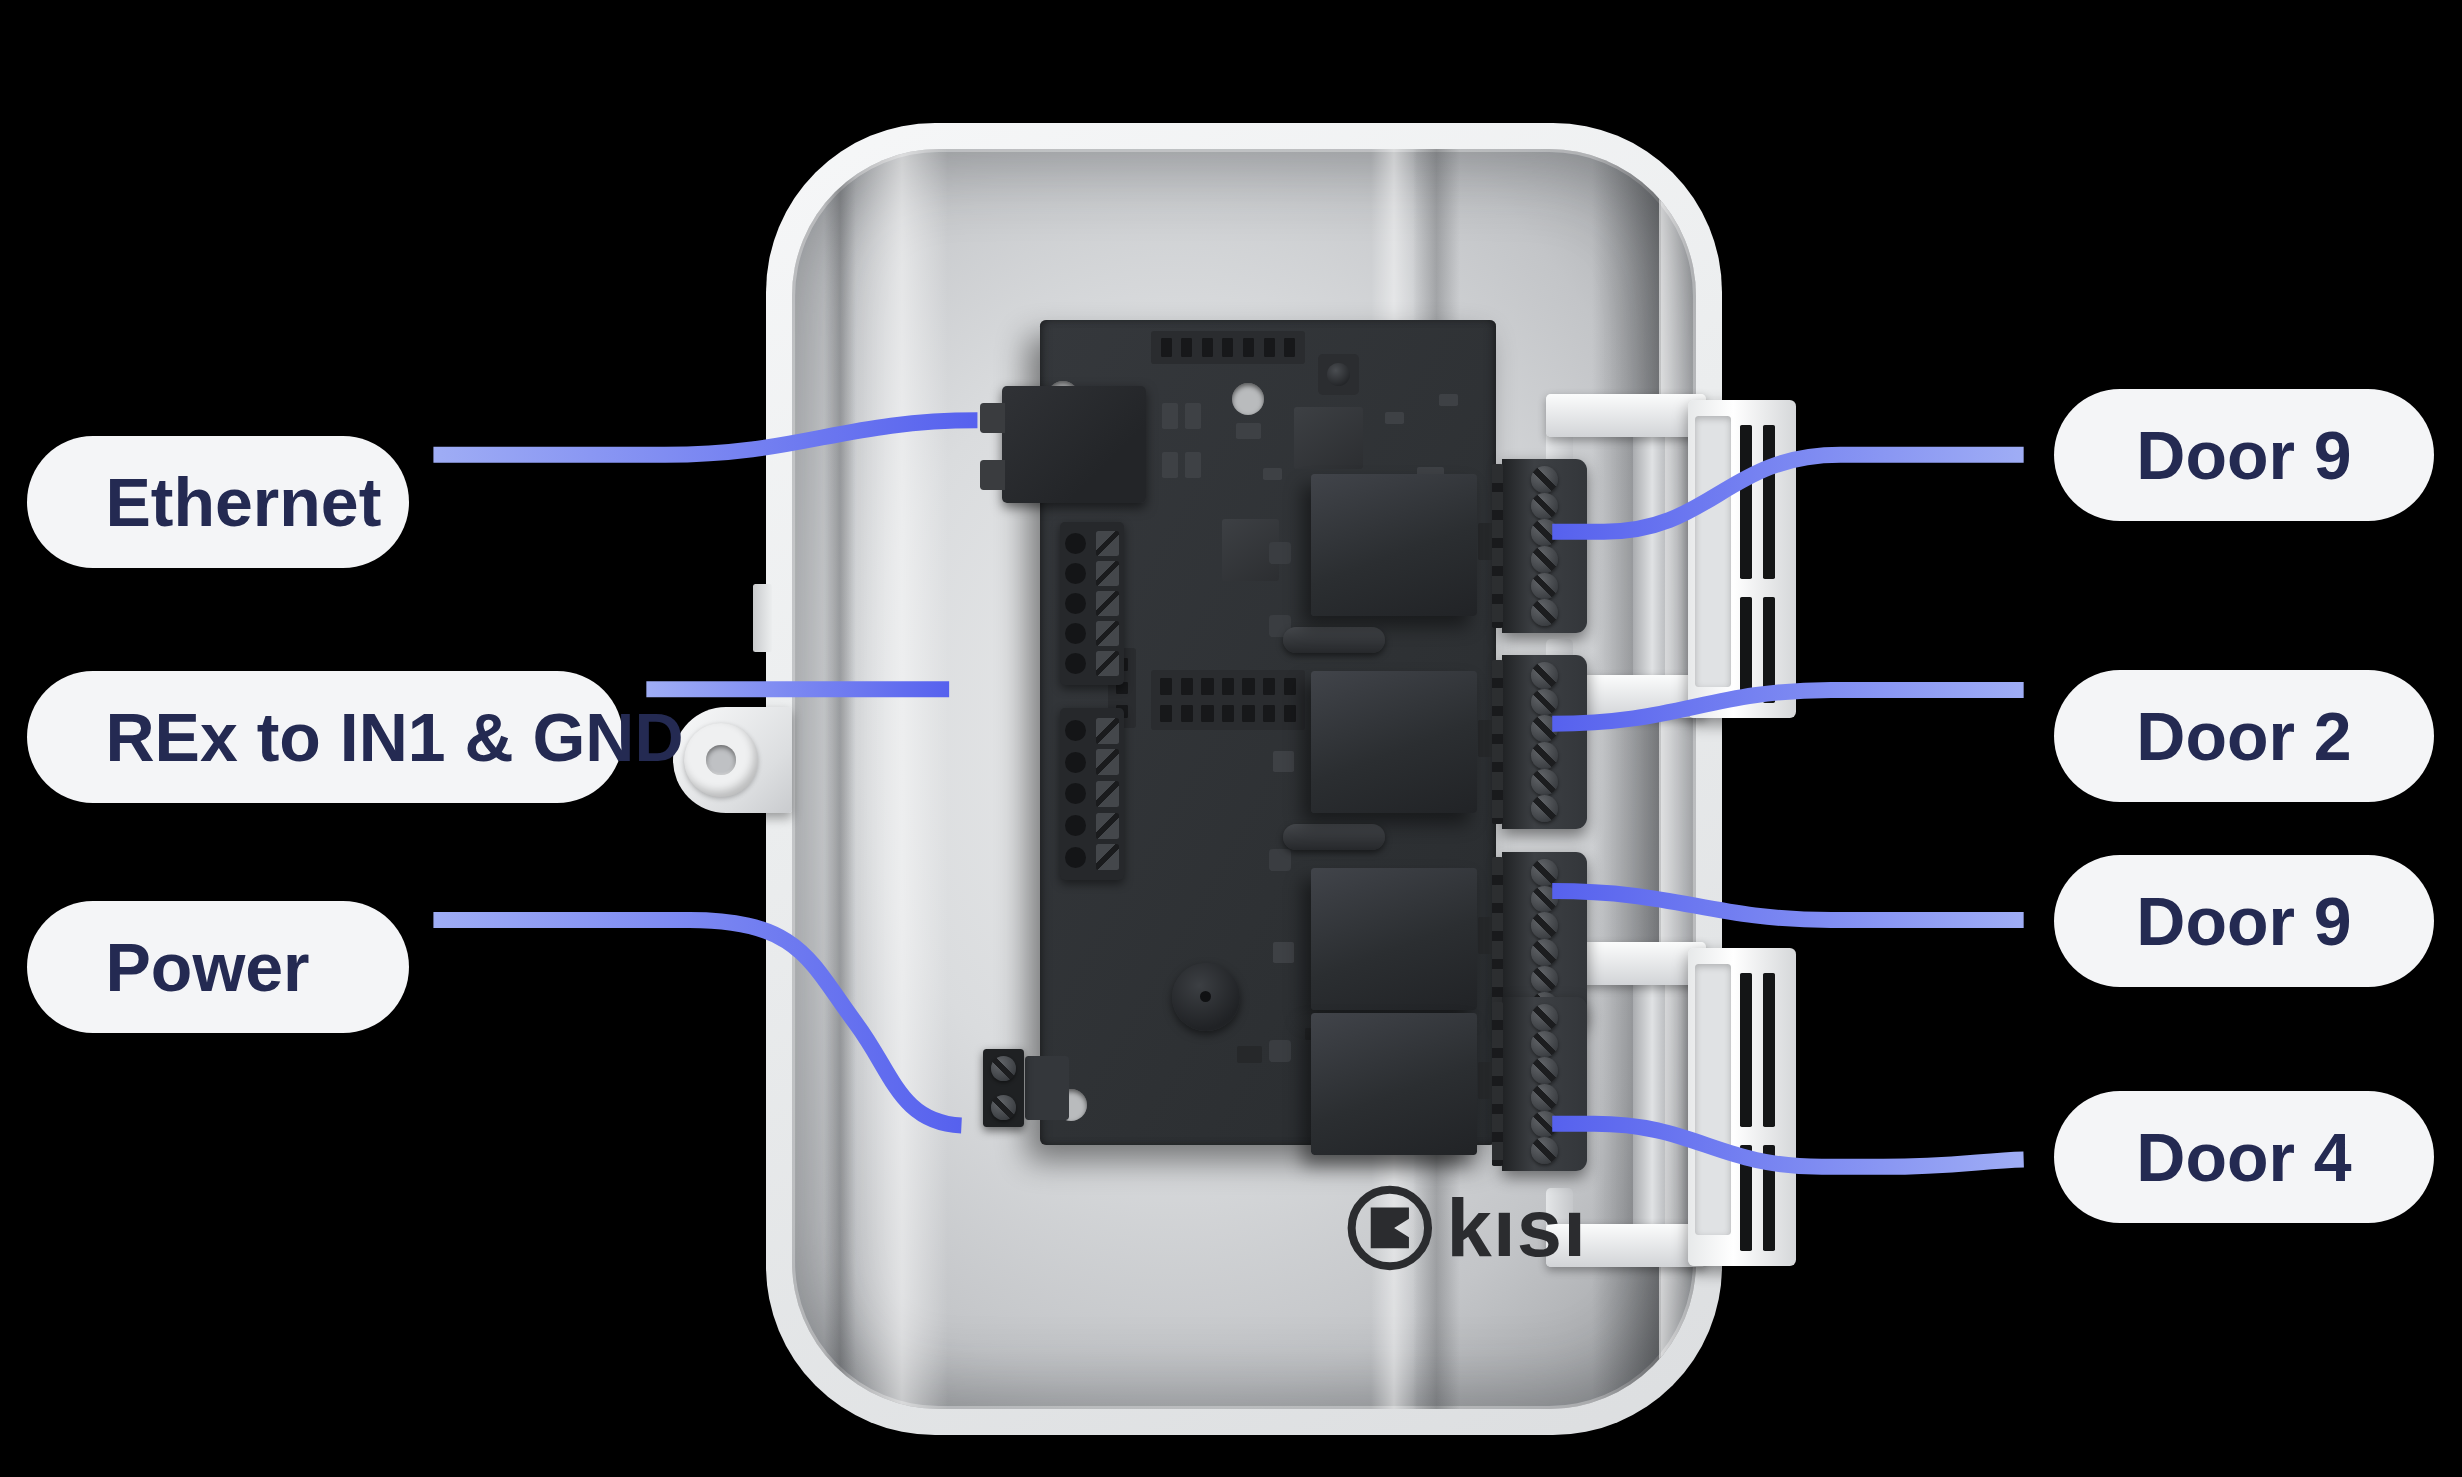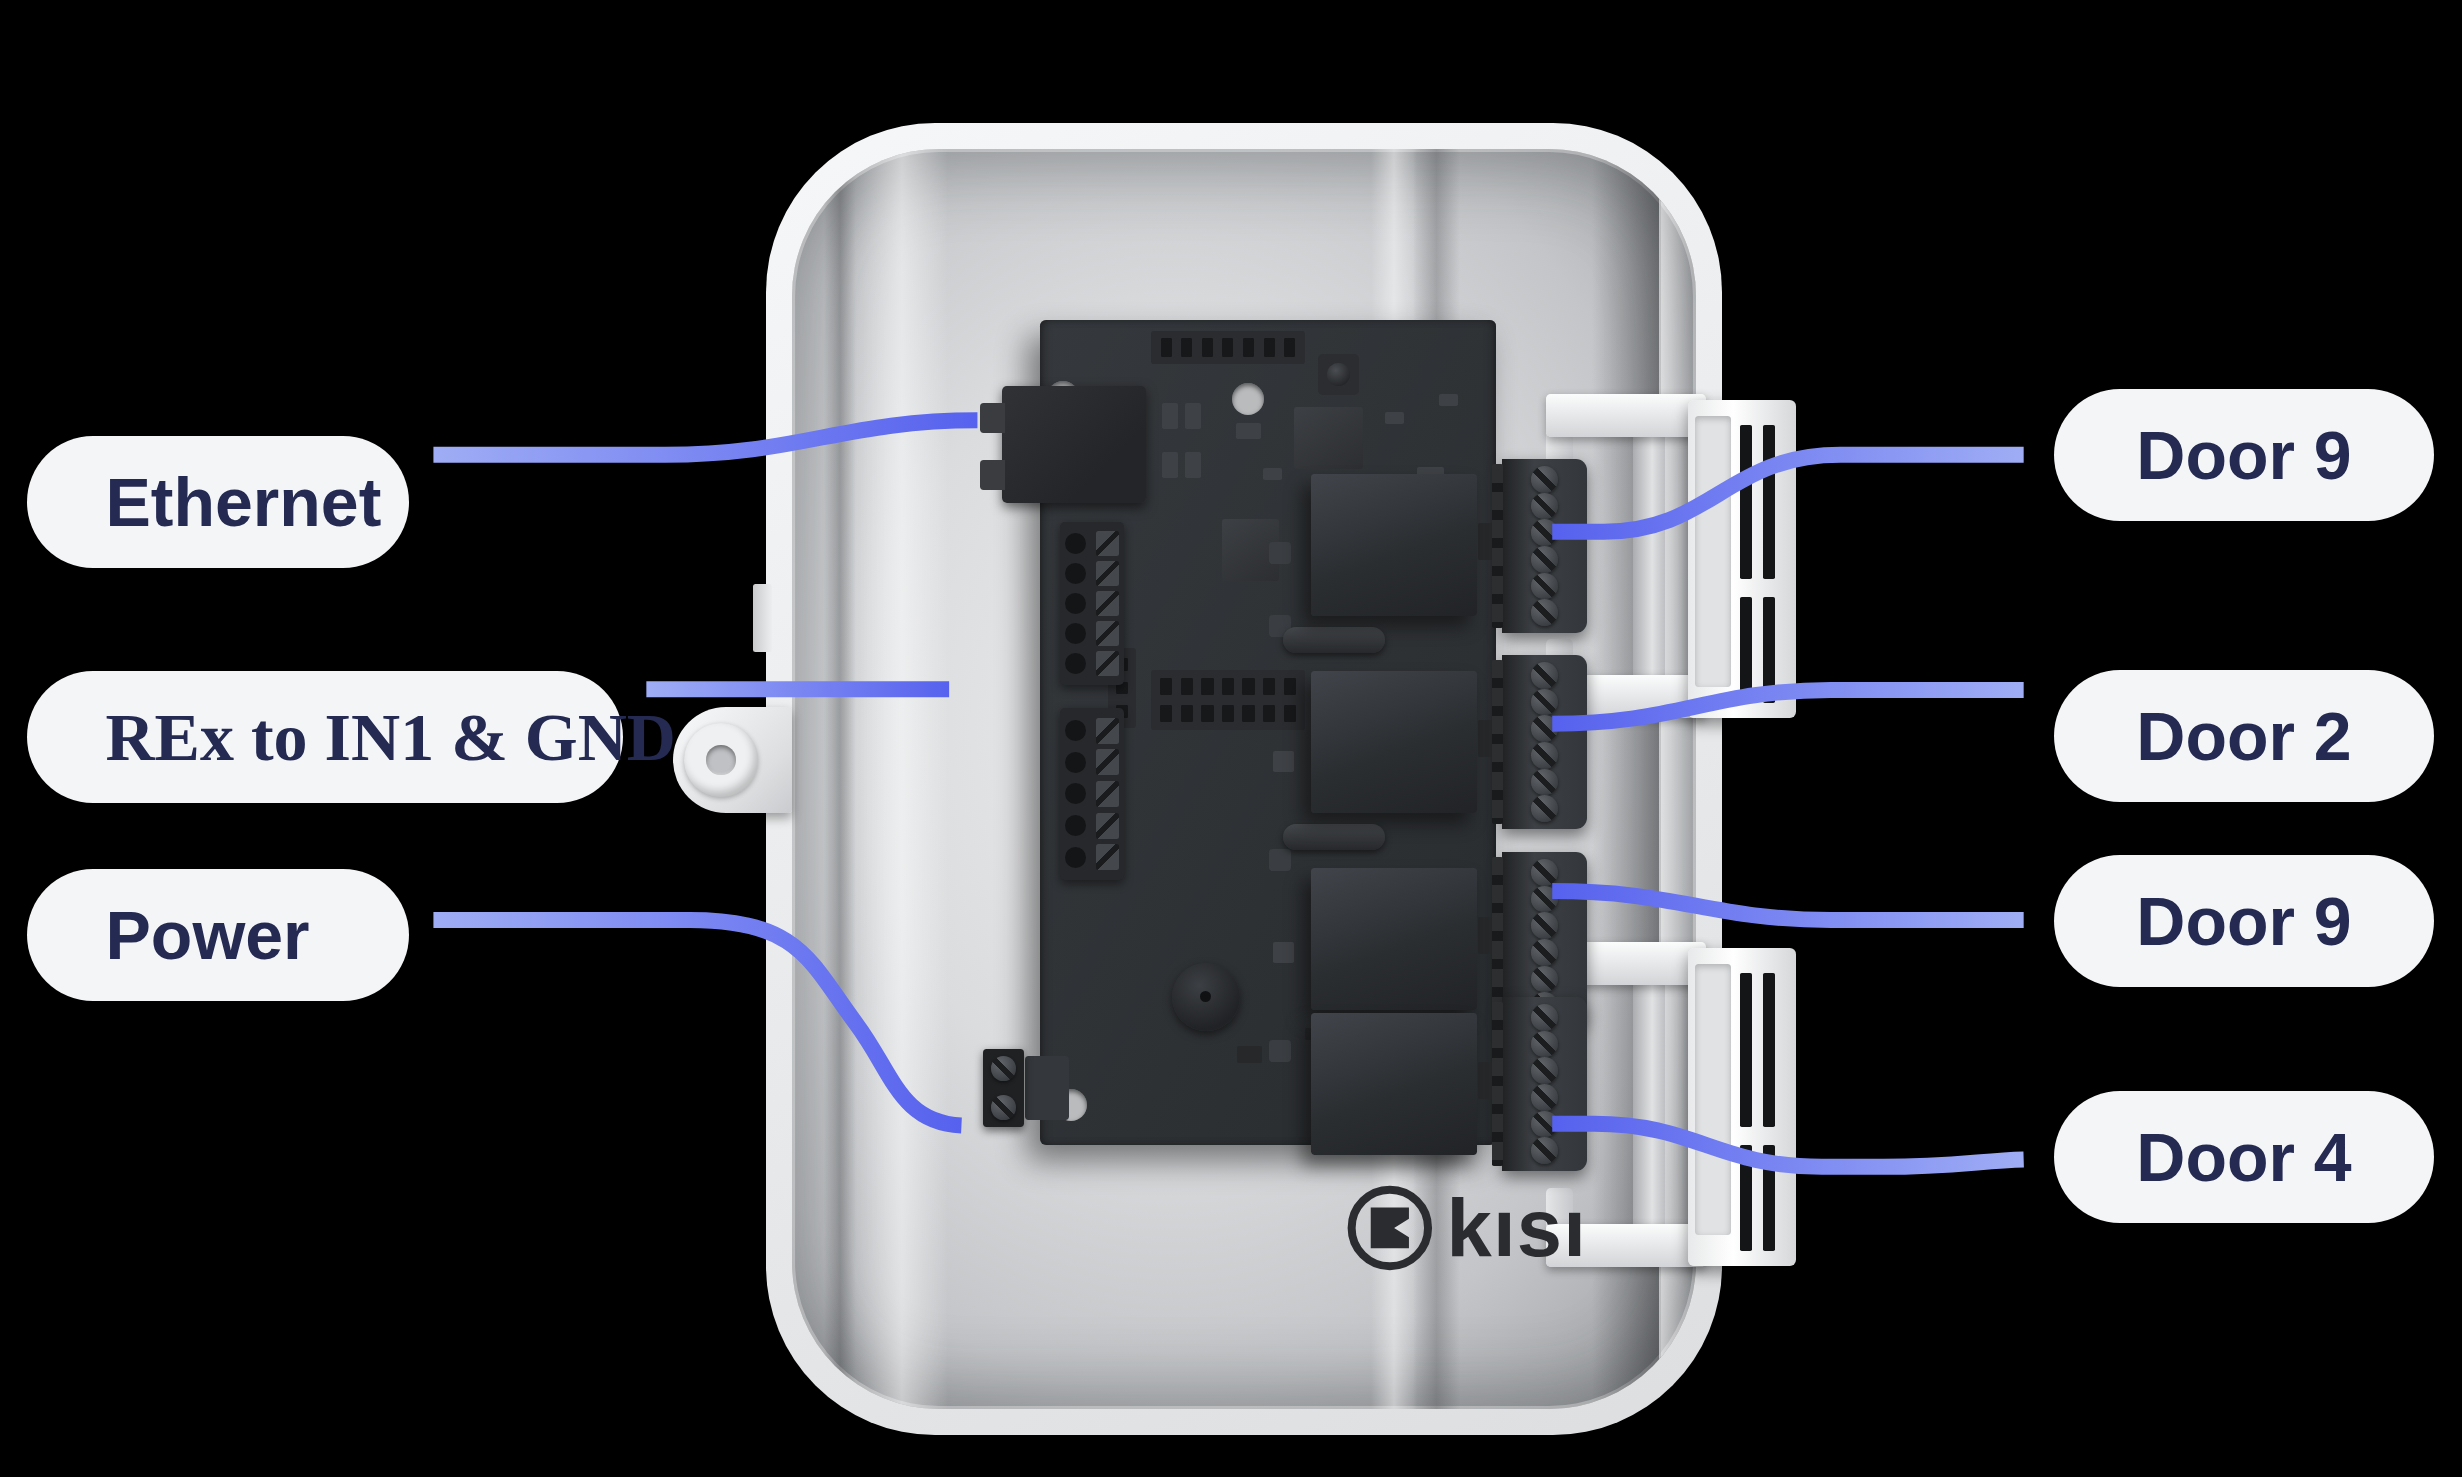--- a/index.html
+++ b/index.html
@@ -420,20 +420,20 @@
   <path d="M 704 739 H 1080 C 1300 739 1370 683 1588 683" fill="none" stroke="url(#g-eth)" stroke-width="26"></path>
   <path d="M 1050 1120 H 1542" fill="none" stroke="url(#g-rex)" stroke-width="26"></path>
   <path d="M 704 1495 H 1120 C 1300 1495 1315 1562 1392 1665 C 1450 1743 1462 1824 1562 1829" fill="none" stroke="url(#g-pow)" stroke-width="26"></path>
   <path d="M 2522 864 H 2606 C 2780 864 2806 739 2990 739 H 3288" fill="none" stroke="url(#g-d1)" stroke-width="26"></path>
   <path d="M 2522 1176 C 2730 1176 2775 1122 2975 1121 H 3288" fill="none" stroke="url(#g-d2)" stroke-width="26"></path>
   <path d="M 2522 1448 C 2730 1448 2775 1494 2975 1495 H 3288" fill="none" stroke="url(#g-d3)" stroke-width="26"></path>
   <path d="M 2522 1826 H 2590 C 2755 1826 2790 1896 2960 1896 H 3060 C 3170 1896 3220 1886 3288 1884" fill="none" stroke="url(#g-d4)" stroke-width="26"></path>
 </svg>
 
 <div class="pill left" style="left:26.5px;top:389px;width:382px;">Ethernet</div>
-<div class="pill left" style="left:26.5px;top:624px;width:596px;font-family:Liberation Serif, serif;">REx to IN1 &amp; GND</div>
-<div class="pill left" style="left:26.5px;top:822px;width:382px;text-align:center;">Power</div>
+<div class="pill left" style="left:26.5px;top:624px;width:596px;">REx to IN1 &amp; GND</div>
+<div class="pill left" style="left:26.5px;top:854px;width:382px;text-align:center;">Power</div>
 
 <div class="pill right" style="left:2054px;top:389px;width:380px;">Door 9</div>
 <div class="pill right" style="left:2054px;top:624px;width:380px;margin-top:46px;">Door 2</div>
 <div class="pill right" style="left:2054px;top:855px;width:380px;">Door 9</div>
 <div class="pill right" style="left:2054px;top:1091px;width:380px;">Door 4</div>
 
 
 </body></html>

